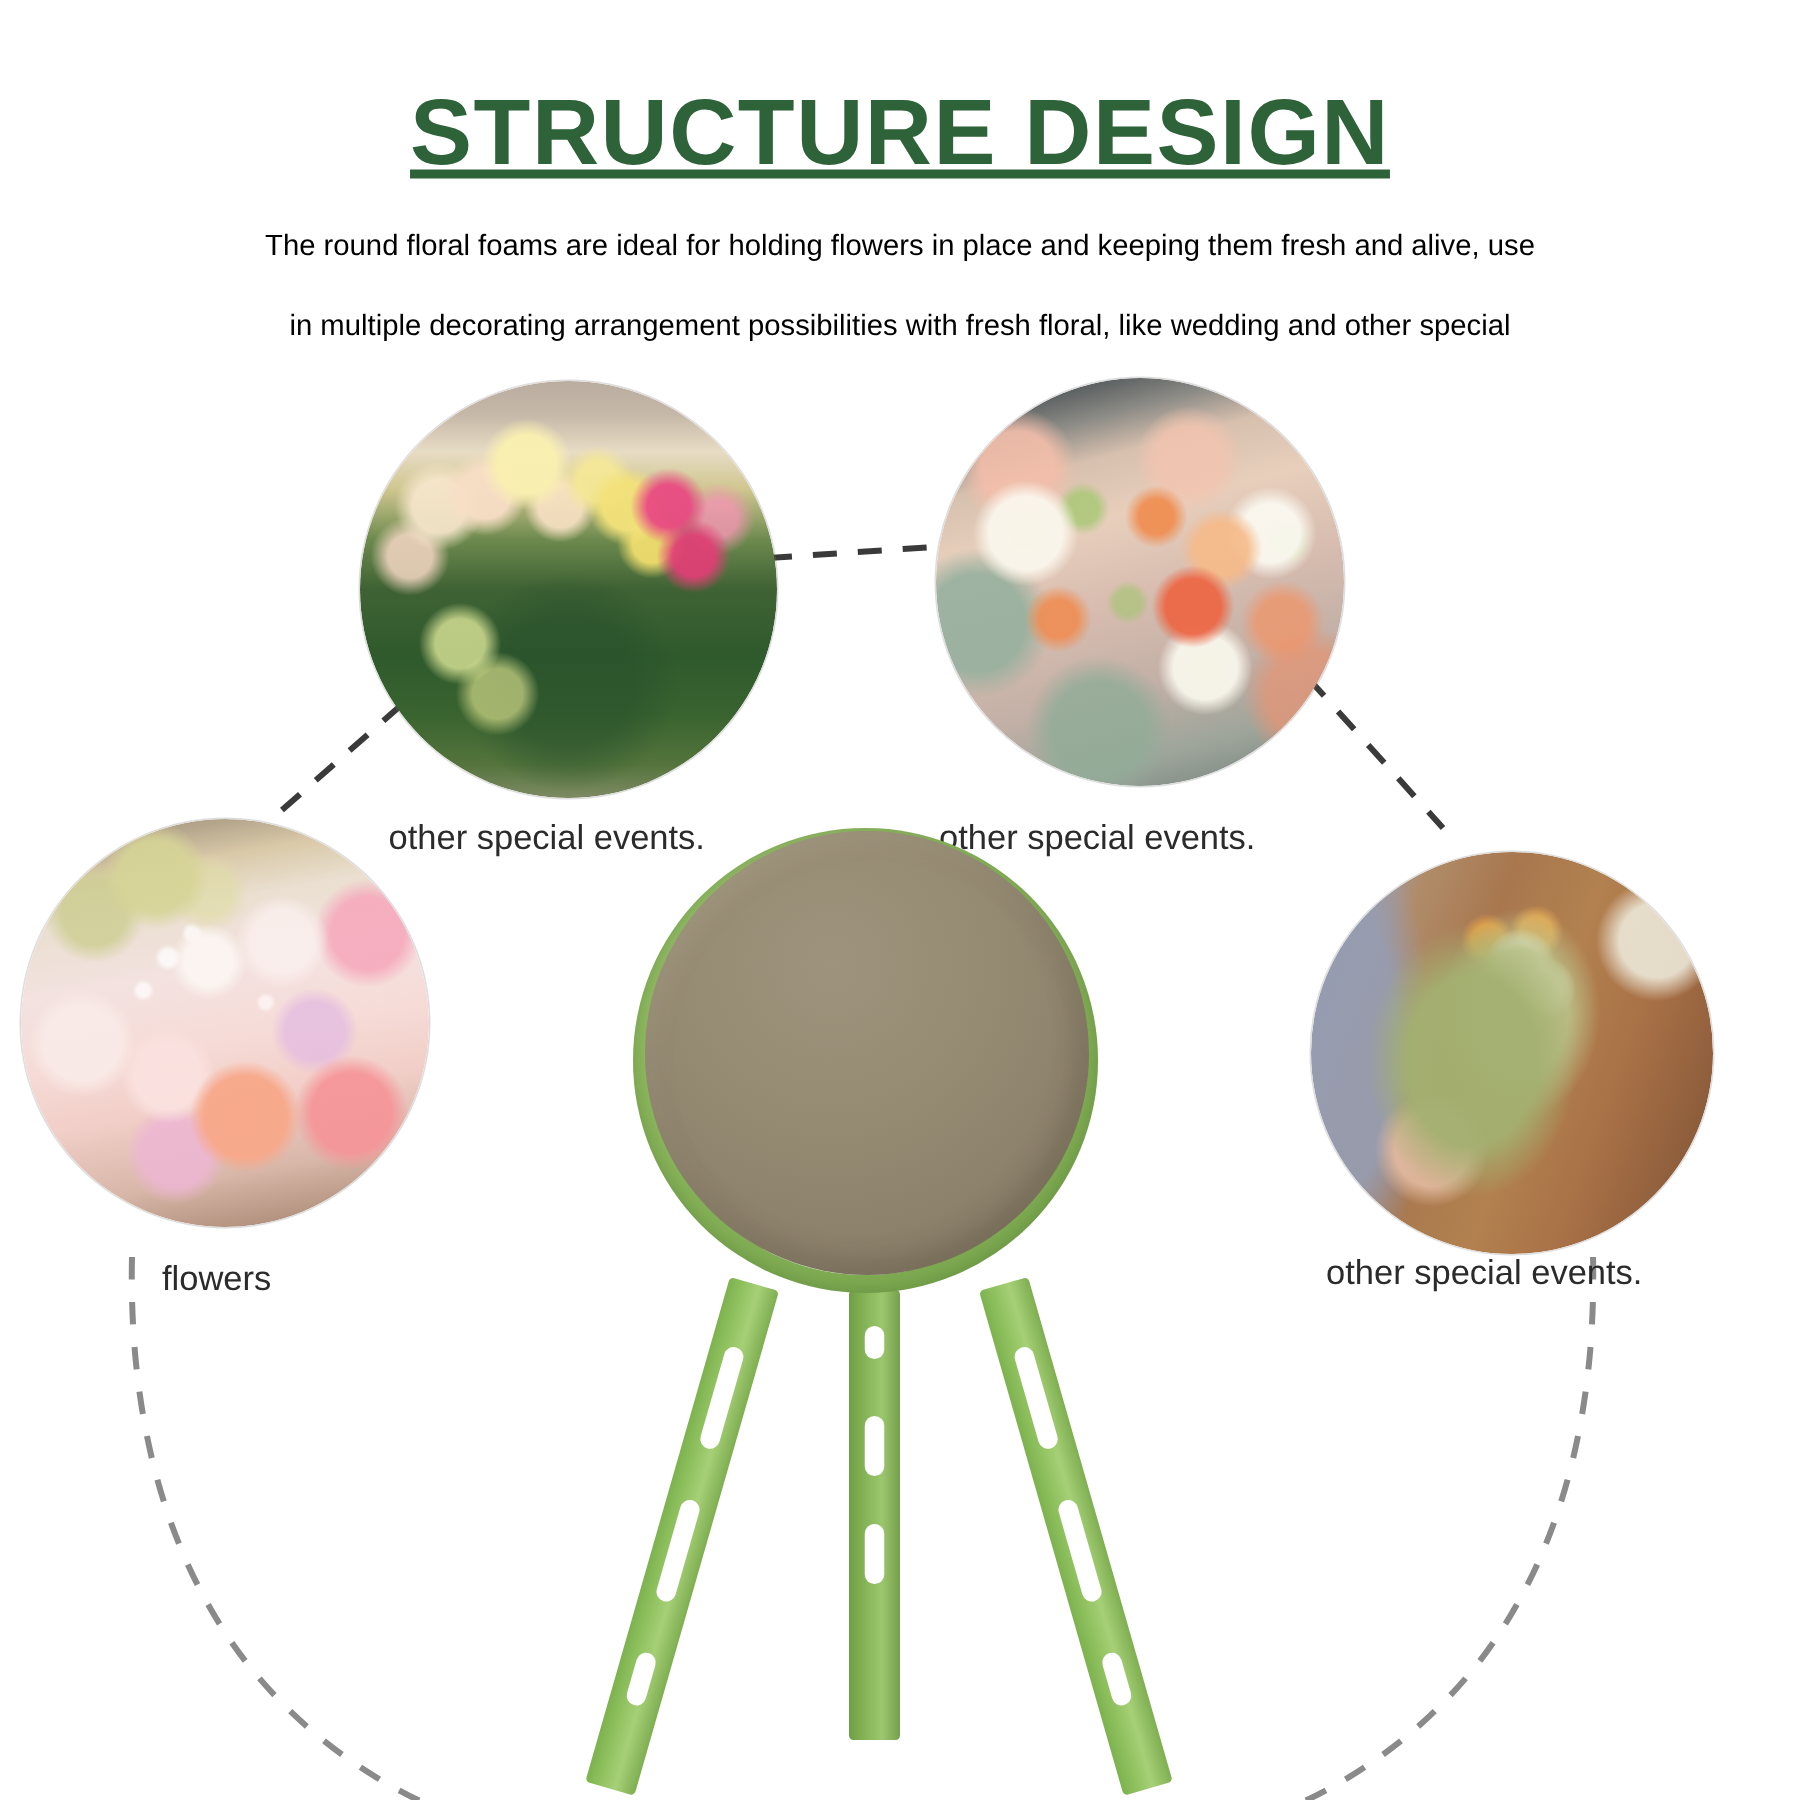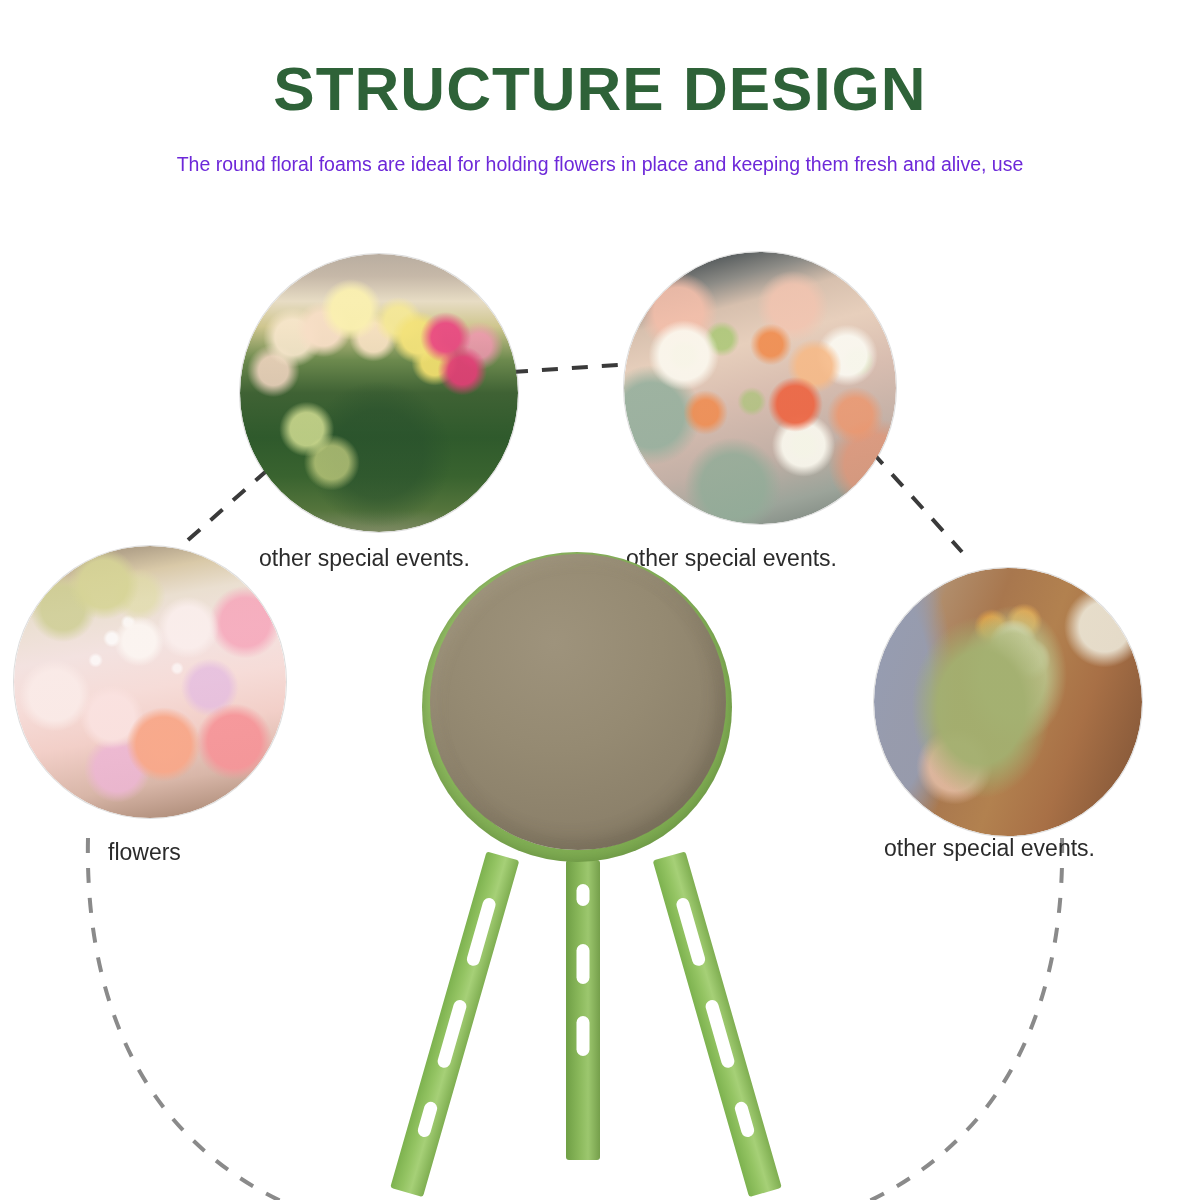--- a/index.html
+++ b/index.html
@@ -25,29 +25,30 @@
     left: 0;
     top: 58px;
     width: 1200px;
     text-align: center;
     font-size: 62px;
     font-weight: bold;
     letter-spacing: 1px;
     color: #2e6238;
     line-height: 1;
     white-space: nowrap;
+    text-decoration: underline;
   }
   .desc {
     position: absolute;
     left: 95px;
     top: 138px;
     width: 1010px;
     text-align: center;
     font-size: 19.5px;
-    color: #6d28d9;
+    color: #000000;
     line-height: 53px;
   }
 
   
   .bubble {
     position: absolute;
     border-radius: 50%;
     overflow: hidden;
     box-shadow: 0 0 0 1px rgba(120,120,120,0.25);
   }
@@ -263,20 +264,21 @@
 </style>
 </head>
 <body>
 
 <div id="page">
 
   <div class="page-title">STRUCTURE DESIGN</div>
 
   <div class="desc">
     <div>The round floral foams are ideal for holding flowers in place and keeping them fresh and alive, use</div>
+    <div>in multiple decorating arrangement possibilities with fresh floral, like wedding and other special</div>
   </div>
 
   <svg id="connectors" viewBox="0 0 1200 1200">
 
     <line x1="512" y1="372" x2="632" y2="364" stroke="#3a3a3a" stroke-width="4" stroke-dasharray="16 14" stroke-linecap="butt"></line>
 
     <line x1="188" y1="540" x2="288" y2="452" stroke="#3a3a3a" stroke-width="4" stroke-dasharray="16 14" stroke-linecap="butt"></line>
 
     <line x1="872" y1="452" x2="962" y2="552" stroke="#3a3a3a" stroke-width="4" stroke-dasharray="16 14" stroke-linecap="butt"></line>
 

